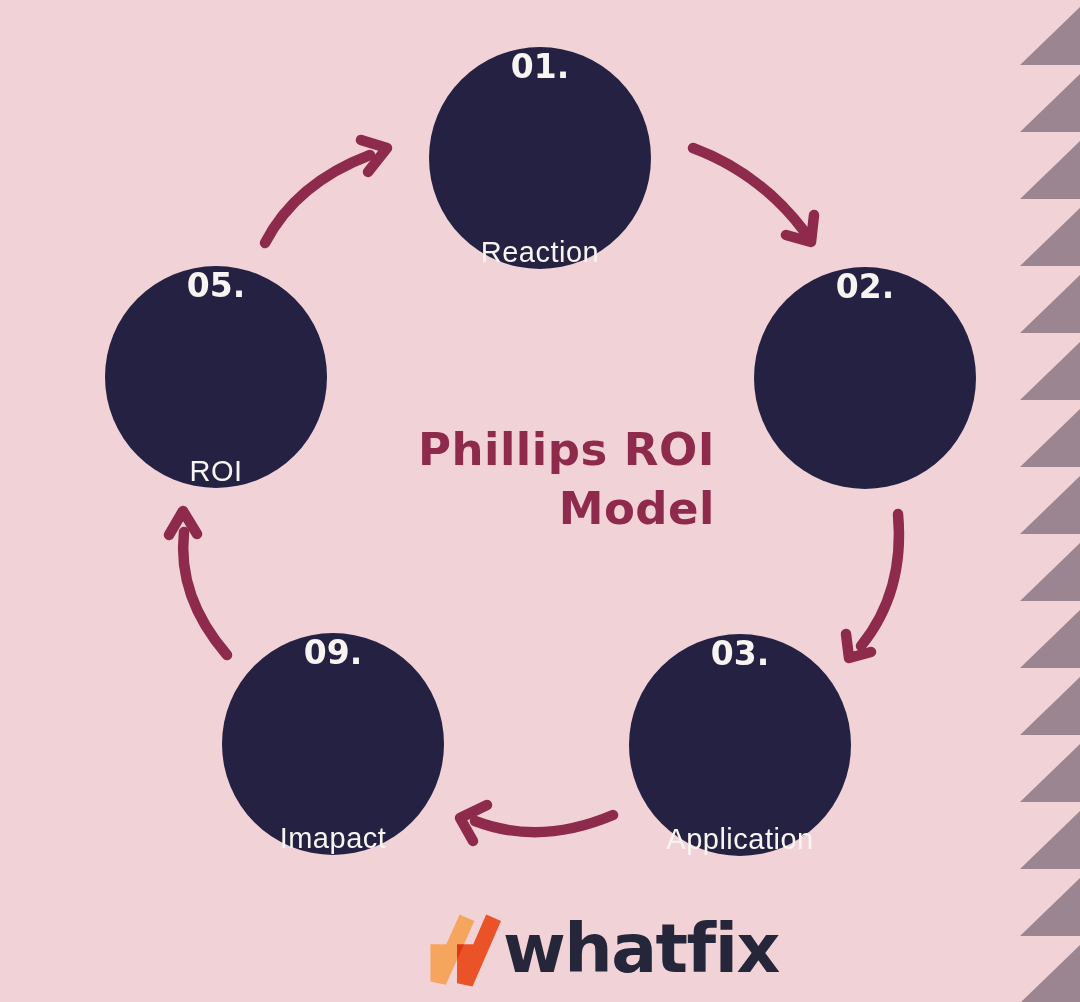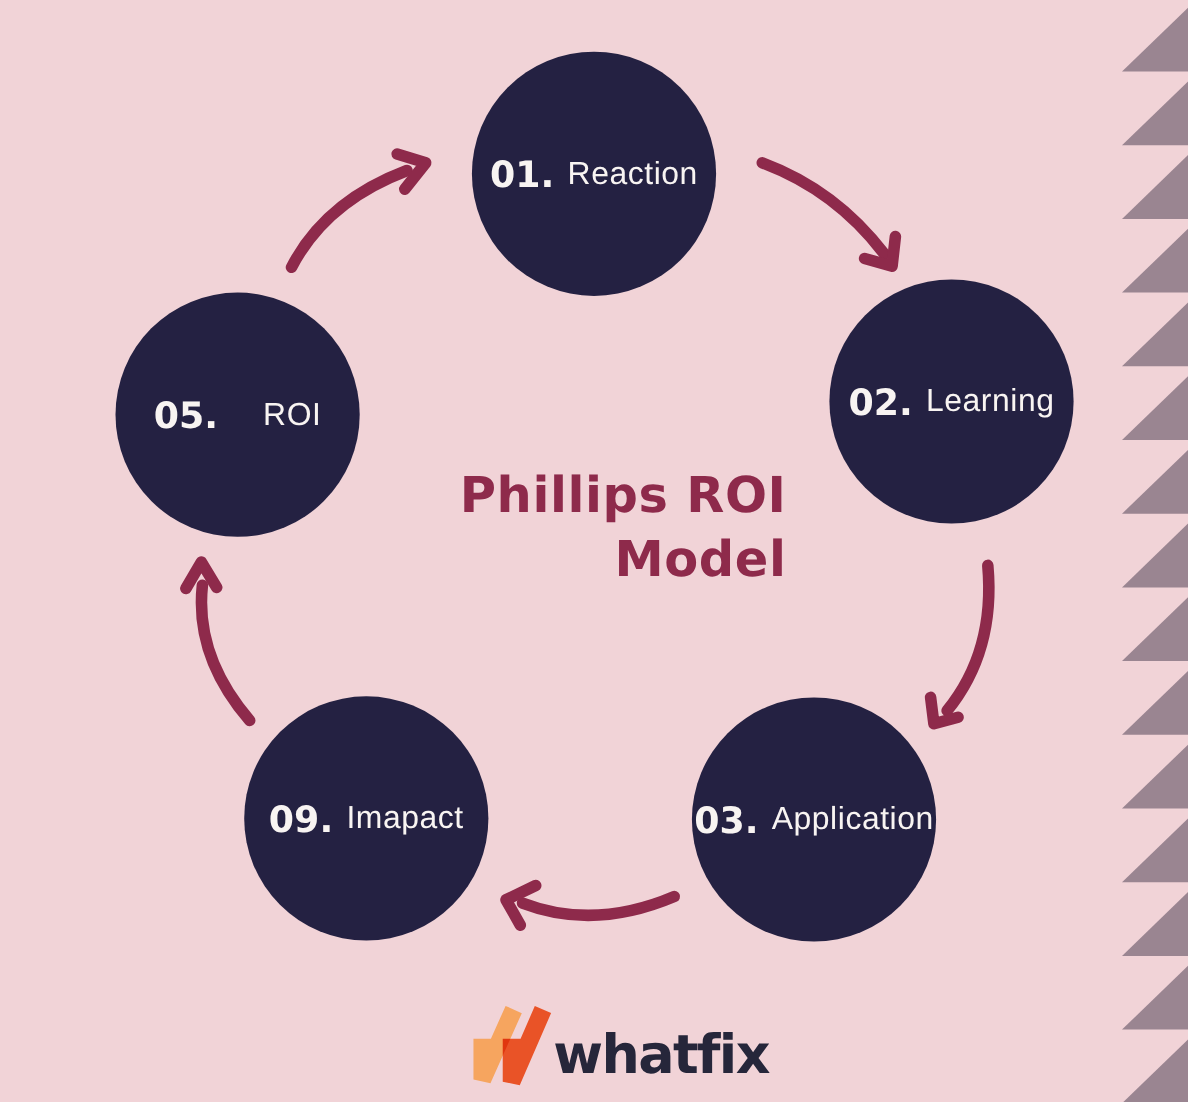--- a/index.html
+++ b/index.html
@@ -15,38 +15,39 @@
     background: var(--bg, #F1D3D7);
     overflow: hidden;
   }
   .circle {
     position: absolute;
     width: 222px;
     height: 222px;
     border-radius: 50%;
     background: var(--circle, #242142);
     display: flex;
+    flex-direction: column;
     align-items: center;
-    justify-content: center;
+    justify-content: space-between;
     gap: 12px;
     text-align: center;
   }
   .circle .num {
     font-family: "DejaVu Sans", "Liberation Sans", sans-serif;
     font-weight: bold;
     font-size: 33px;
     color: var(--circle-text, #F8F4F2);
   }
   .circle .label {
     font-size: 29px;
     letter-spacing: 0.5px;
     color: var(--circle-text, #F8F4F2);
   }
   .c1 { left: 429px; top: 47px; }
-  .c2 { left: 754px; top: 254px; gap: 12px; }
+  .c2 { left: 754px; top: 267px; gap: 12px; }
   .c3 { left: 629px; top: 634px; }
   .c4 { left: 222px; top: 633px; }
   .c5 { left: 105px; top: 266px; gap: 41px; }
 
   .title {
     position: absolute;
     left: 375px;
     top: 420px;
     width: 340px;
     margin: 0;
@@ -79,21 +80,21 @@
     left: 423px;
     top: 910px;
     display: flex;
     align-items: flex-end;
   }
   .logo .mark { transform: translateY(3px); }
   .logo .mark .dark-check { mix-blend-mode: multiply; }
   .logo .wordmark {
     font-family: "DejaVu Sans", "Liberation Sans", sans-serif;
     font-weight: bold;
-    font-size: 49px;
+    font-size: 68px;
     line-height: 1;
     letter-spacing: -1.5px;
     color: var(--logo-text, #26263A);
     margin-left: -8px;
     padding-bottom: 3px;
   }
 </style>
 </head>
 <body>
 
@@ -121,21 +122,20 @@
       <polyline points="169,535 183,511 197,534"></polyline>
     </g>
   </svg>
 
   <div class="circle c1">
     <span class="num">01.</span>
     <span class="label">Reaction</span>
   </div>
   <div class="circle c2">
     <span class="num">02.</span>
-    <span class="label">Learning</span>
   </div>
   <div class="circle c3">
     <span class="num">03.</span>
     <span class="label">Application</span>
   </div>
   <div class="circle c4">
     <span class="num">09.</span>
     <span class="label">Imapact</span>
   </div>
   <div class="circle c5">

